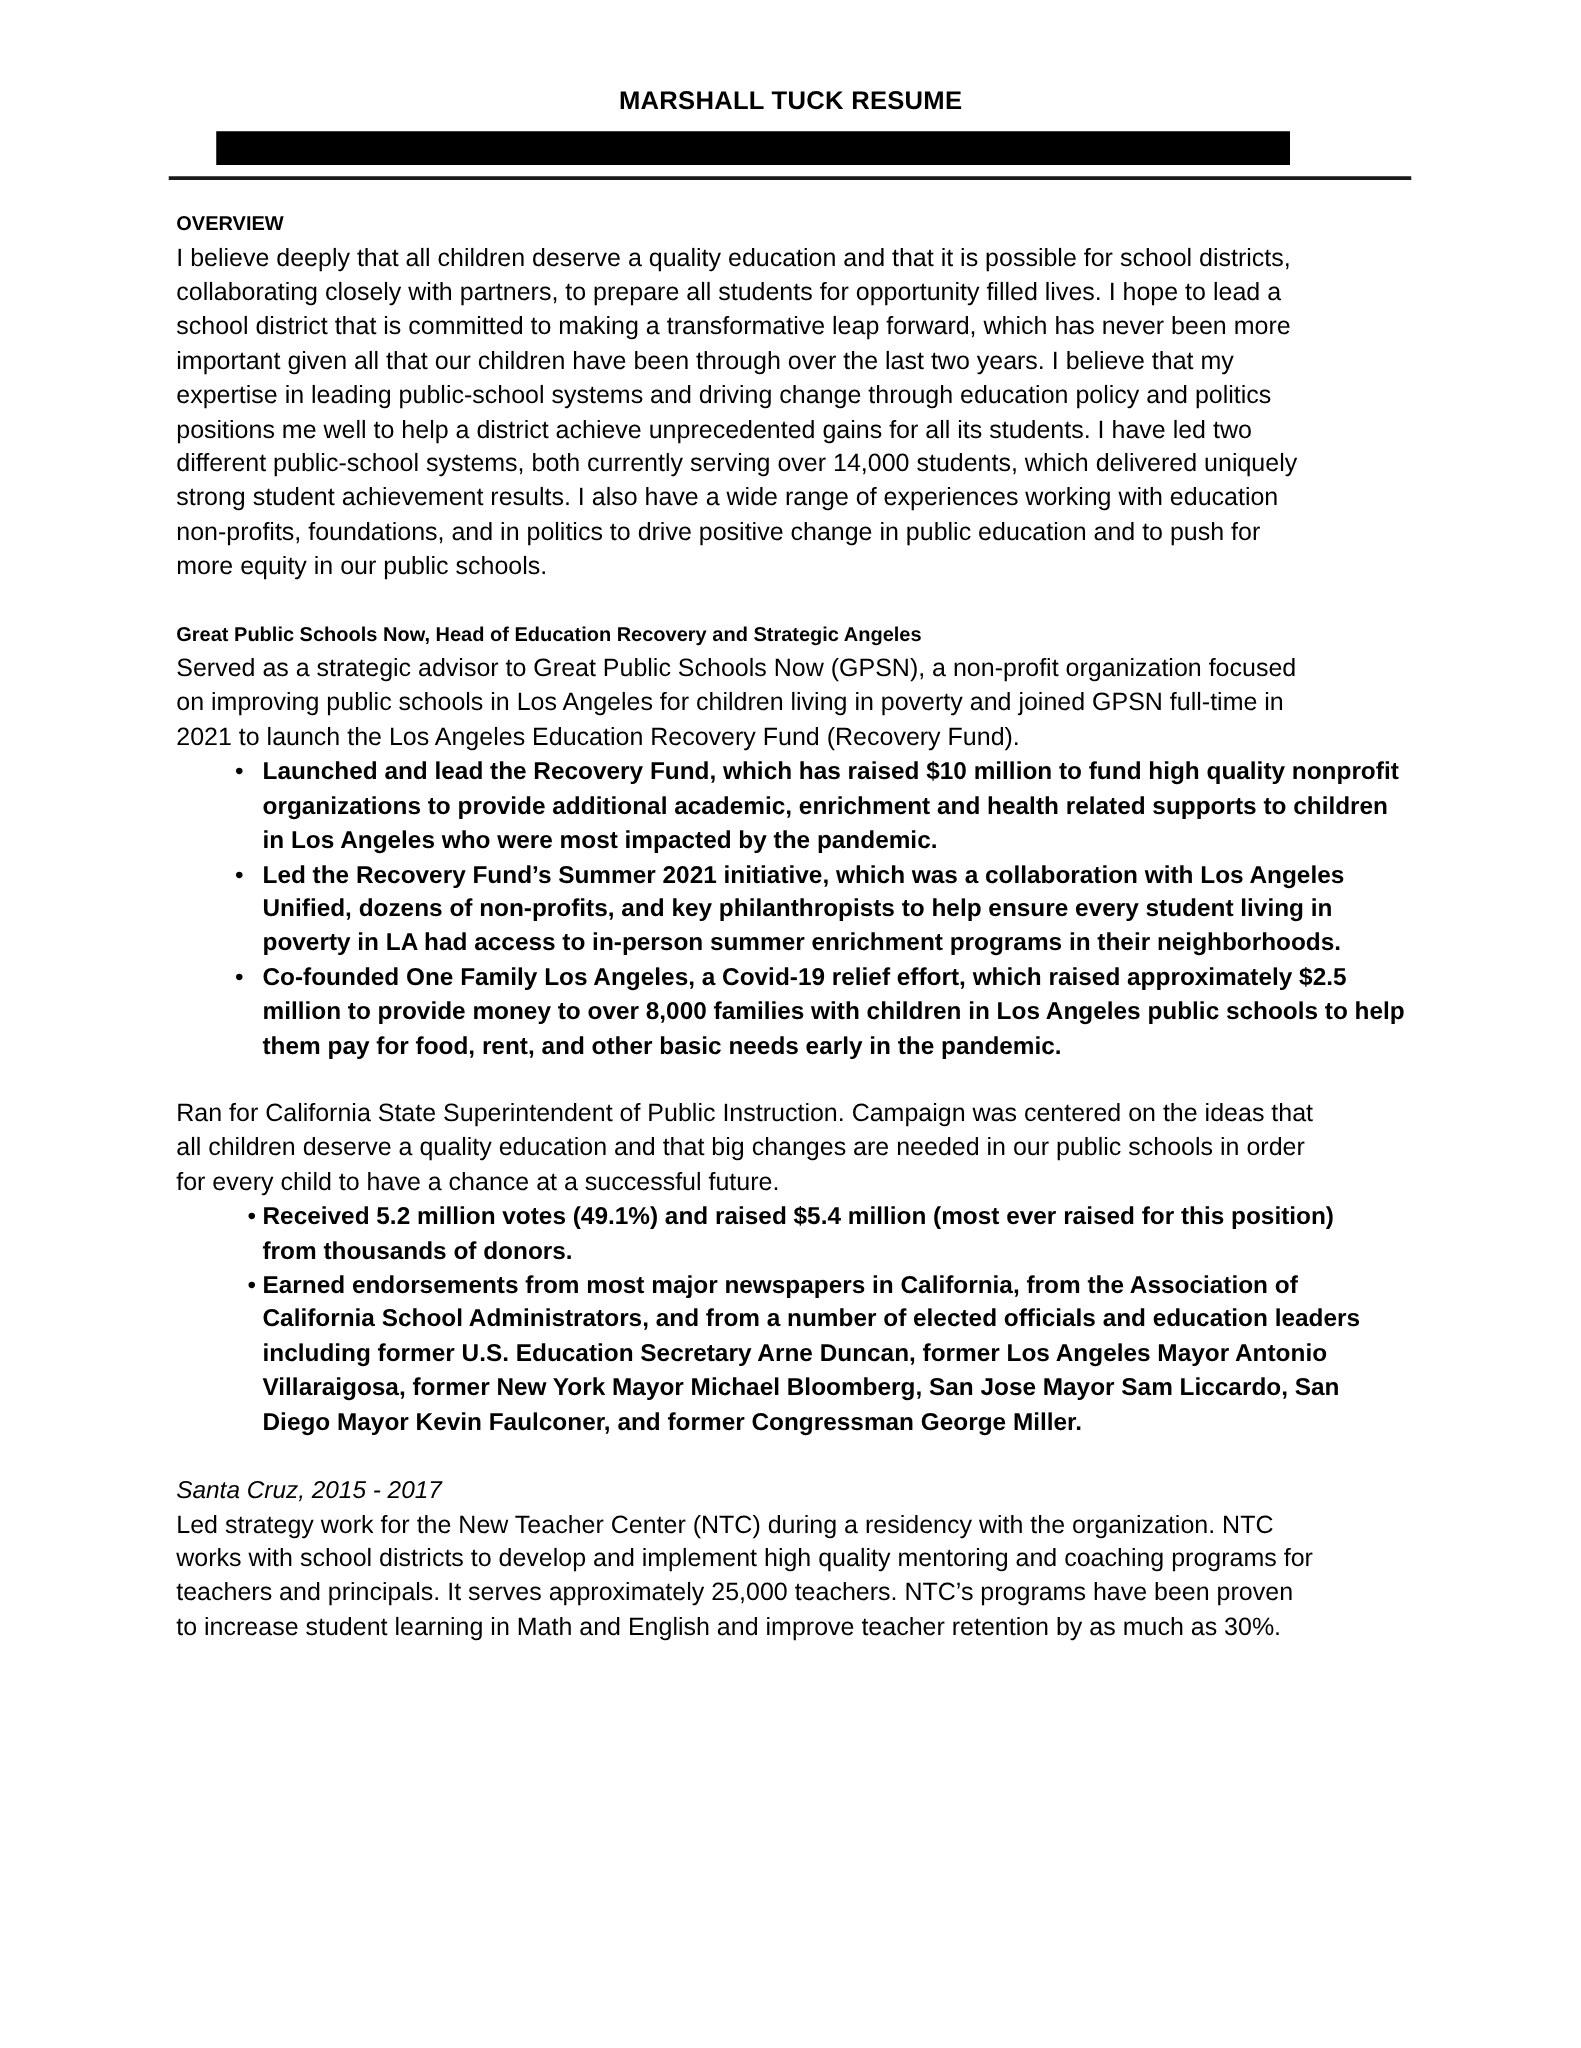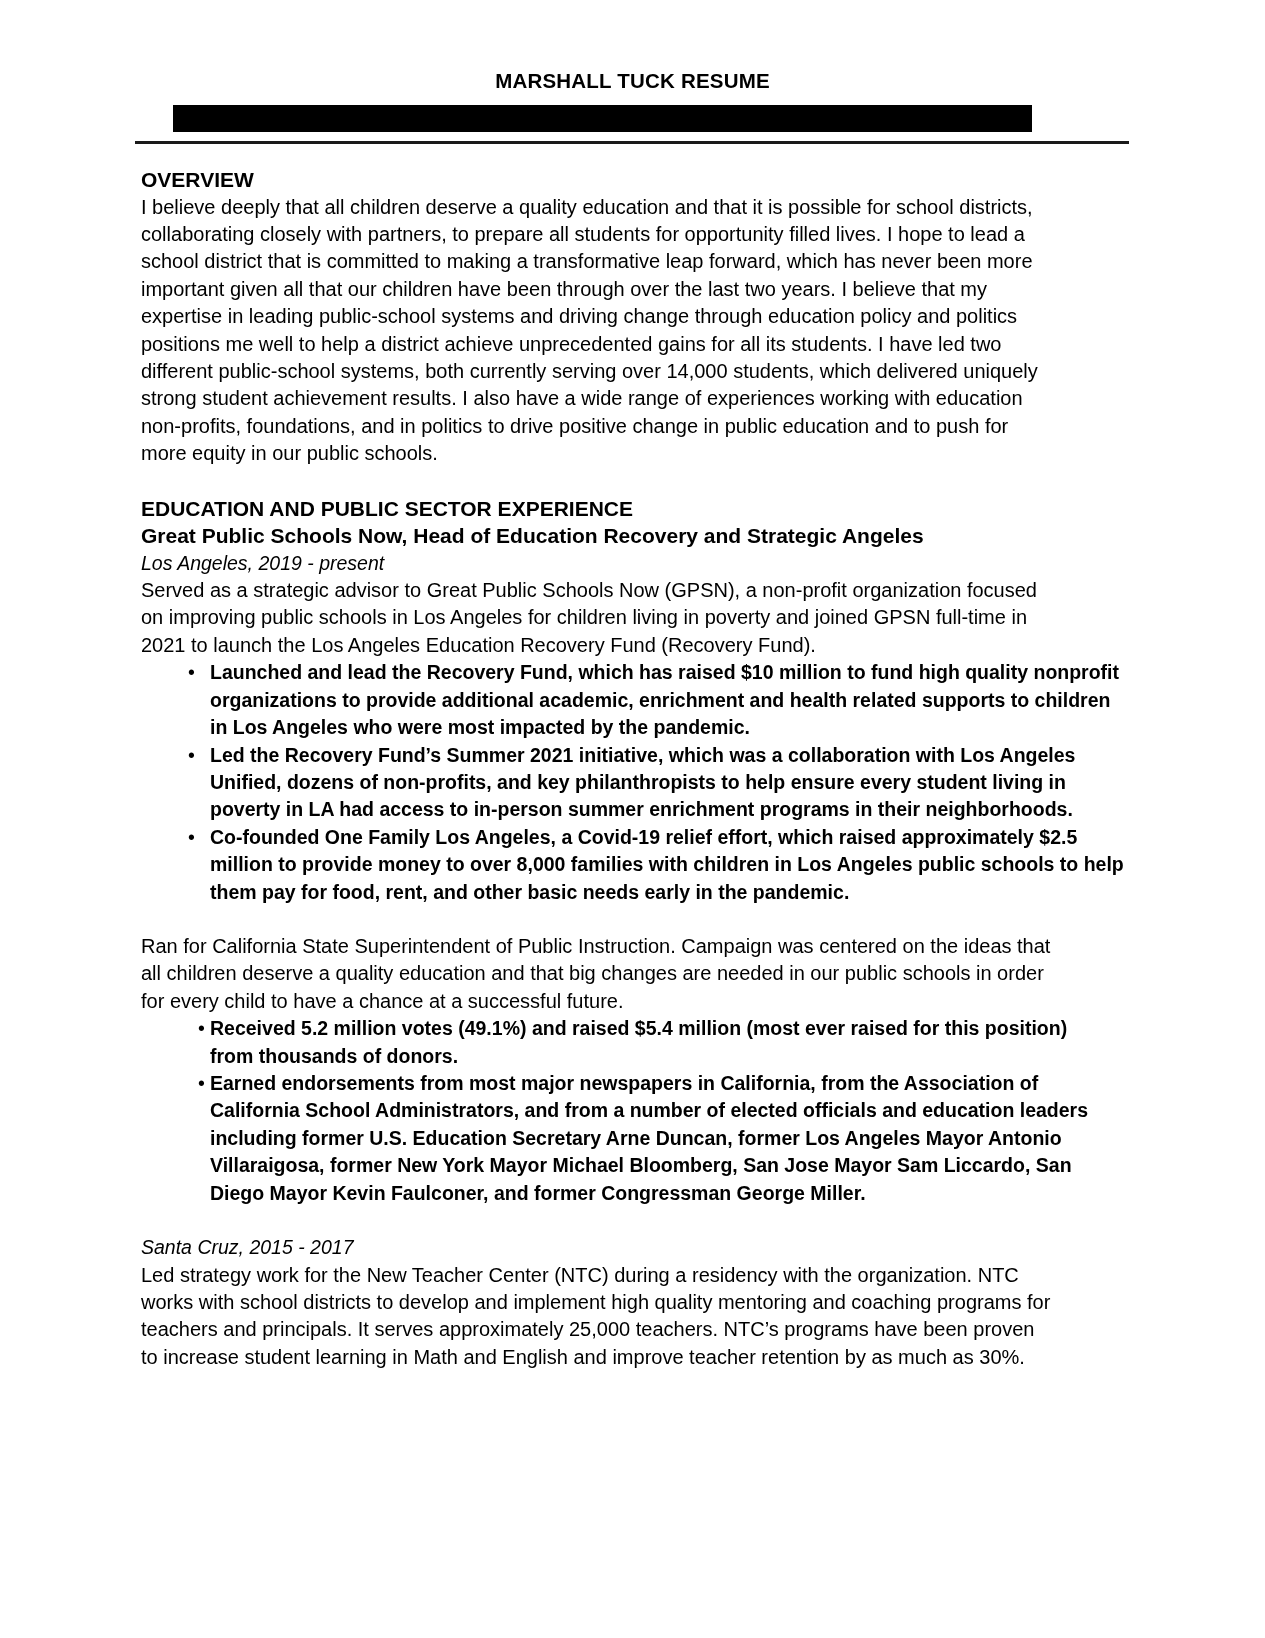--- a/index.html
+++ b/index.html
@@ -57,21 +57,21 @@
   
   .content {
     position: absolute;
     left: 141px;
     top: 166px;
     width: 910px;
   }
 
   .section-heading,
   .job-title {
-    font-size: 21px;
+    font-size: 16px;
     font-weight: bold;
     line-height: 27.5px;
     margin: 0;
   }
 
   .job-meta {
     font-size: 19.5px;
     font-style: italic;
     line-height: 27.5px;
     margin: 0;
@@ -134,25 +134,23 @@
   <div class="content">
 
     <div>
       <div class="section-heading">OVERVIEW</div>
       <p class="body-text">I believe deeply that all children deserve a quality education and that it is possible for school districts, collaborating closely with partners, to prepare all students for opportunity filled lives. I hope to lead a school district that is committed to making a transformative leap forward, which has never been more important given all that our children have been through over the last two years. I believe that my expertise in leading public-school systems and driving change through education policy and politics positions me well to help a district achieve unprecedented gains for all its students. I have led two different public-school systems, both currently serving over 14,000 students, which delivered uniquely strong student achievement results. I also have a wide range of experiences working with education non-profits, foundations, and in politics to drive positive change in public education and to push for more equity in our public schools.</p>
     </div>
 
     <div class="block-gap"></div>
 
     <div>
-      <div class="section-heading">EDUCATION AND PUBLIC SECTOR EXPERIENCE</div>
 
       <div>
         <div class="job-title">Great Public Schools Now, Head of Education Recovery and Strategic Angeles</div>
-        <div class="job-meta">Los Angeles, 2019 - present</div>
         <p class="body-text">Served as a strategic advisor to Great Public Schools Now (GPSN), a non-profit organization focused on improving public schools in Los Angeles for children living in poverty and joined GPSN full-time in 2021 to launch the Los Angeles Education Recovery Fund (Recovery Fund).</p>
         <ul class="bullets indent-wide">
           <li>
             <span class="bullet-marker">•</span>
             <span class="bullet-text">Launched and lead the Recovery Fund, which has raised $10 million to fund high quality nonprofit organizations to provide additional academic, enrichment and health related supports to children in Los Angeles who were most impacted by the pandemic.</span>
           </li>
           <li>
             <span class="bullet-marker">•</span>
             <span class="bullet-text">Led the Recovery Fund’s Summer 2021 initiative, which was a collaboration with Los Angeles Unified, dozens of non-profits, and key philanthropists to help ensure every student living in poverty in LA had access to in-person summer enrichment programs in their neighborhoods.</span>
           </li>

